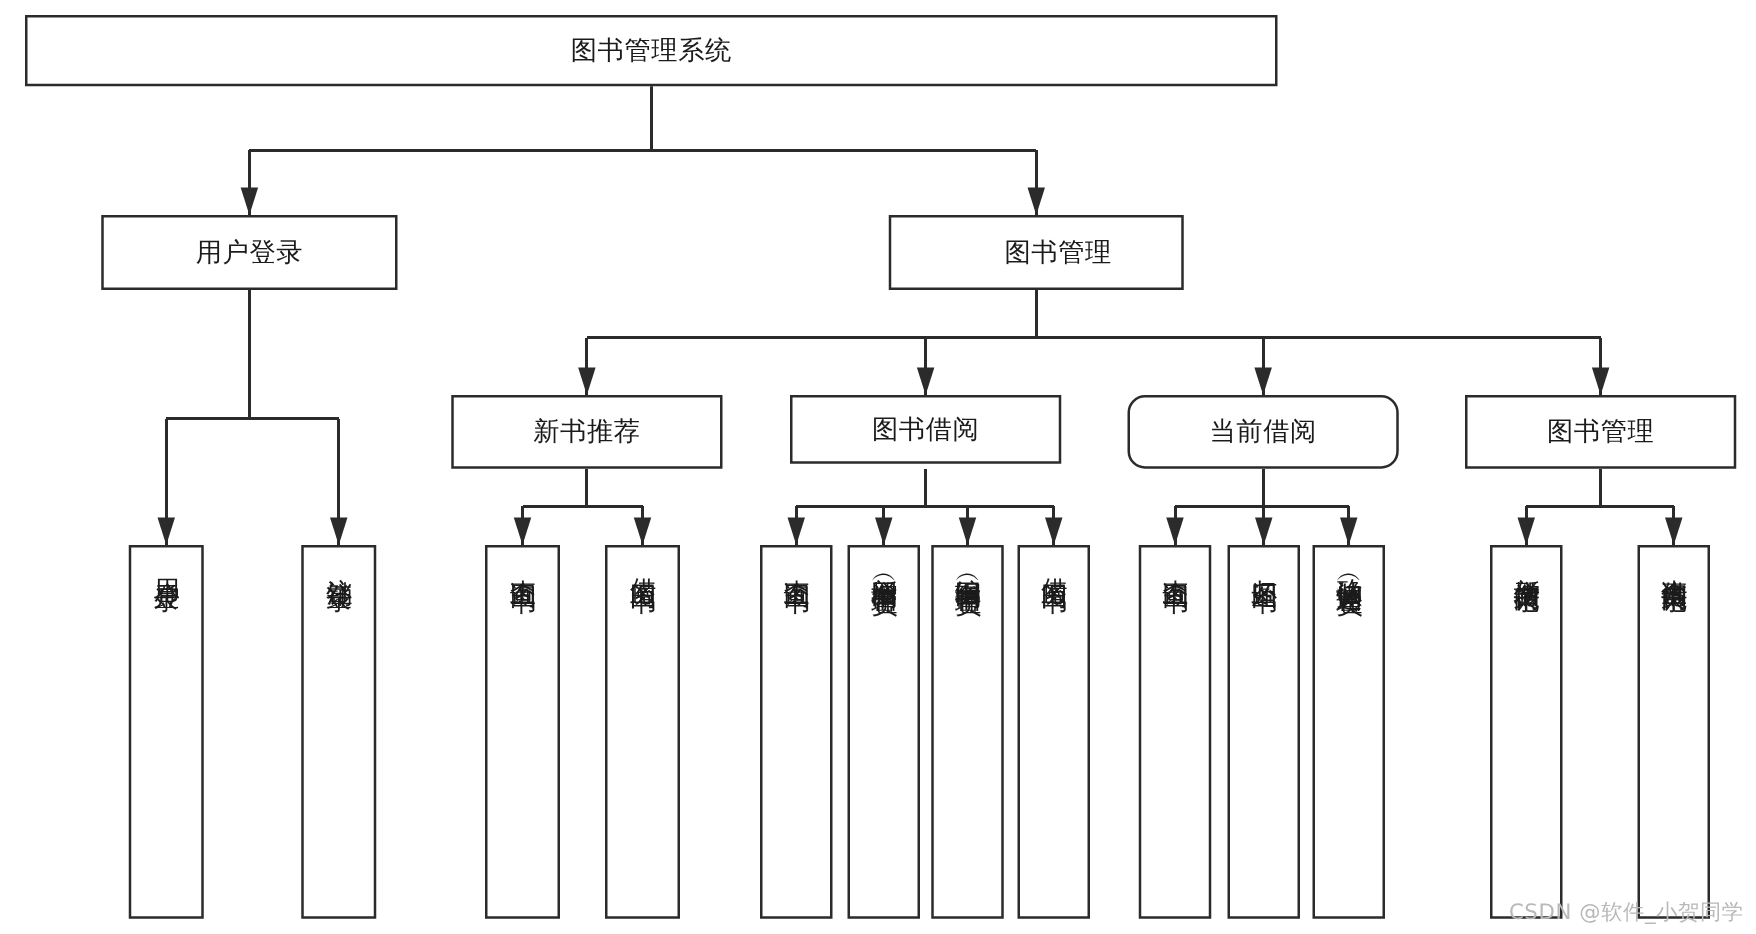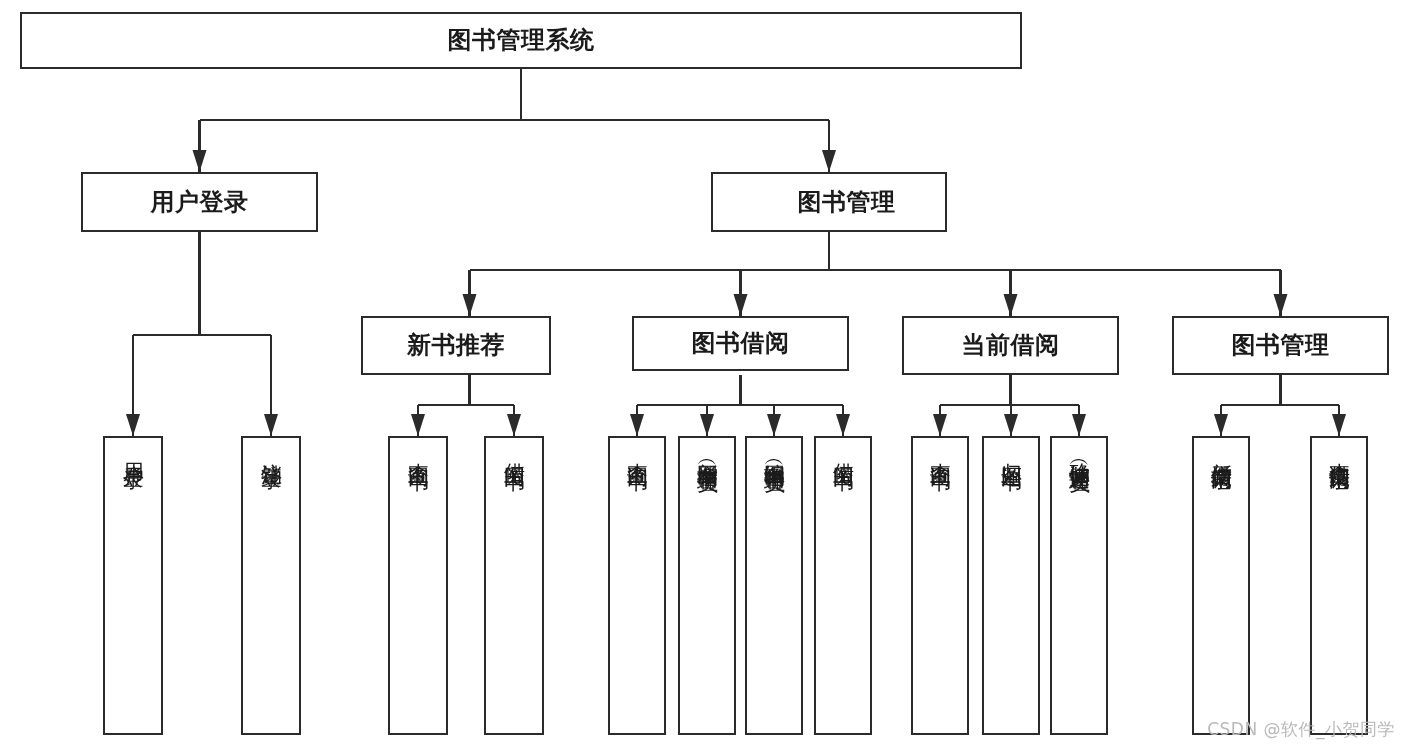--- a/index.html
+++ b/index.html
@@ -35,23 +35,22 @@
     justify-content: center;
     color: #1b1b1b;
   }
   .node-label {
     display: block;
     text-align: center;
     line-height: 1.18;
     white-space: nowrap;
   }
   .node.horiz .node-label {
-    font-size: 24px;
+    font-size: 21px;
     letter-spacing: 0.5px;
-    font-weight: bold;
   }
   .node.vert {
     align-items: flex-start;
     justify-content: center;
     padding-top: 8px;
   }
   .node.vert .node-label {
     writing-mode: vertical-rl;
     text-orientation: upright;
     font-size: 21px;
@@ -135,27 +134,27 @@
   <div id="nodes-layer">
       <div class="node horiz" style="left: 20px; top: 12px; width: 1002px; height: 57px;">
         <span class="node-label">图书管理系统</span>
       </div>
       <div class="node horiz" style="left: 81px; top: 172px; width: 237px; height: 60px;">
         <span class="node-label">用户登录</span>
       </div>
       <div class="node horiz" style="left: 711px; top: 172px; width: 236px; height: 60px; padding-left: 35px;">
         <span class="node-label">图书管理</span>
       </div>
-      <div class="node horiz" style="left: 361px; top: 316px; width: 190px; height: 59px;">
+      <div class="node horiz" style="left: 361px; top: 316px; width: 217px; height: 59px;">
         <span class="node-label">新书推荐</span>
       </div>
       <div class="node horiz" style="left: 632px; top: 316px; width: 217px; height: 55px;">
         <span class="node-label">图书借阅</span>
       </div>
-      <div class="node horiz" style="left: 902px; top: 316px; width: 217px; height: 59px;">
+      <div class="node horiz" style="left: 902px; top: 316px; width: 217px; height: 59px; border-radius: 14px;">
         <span class="node-label">当前借阅</span>
       </div>
       <div class="node horiz" style="left: 1172px; top: 316px; width: 217px; height: 59px;">
         <span class="node-label">图书管理</span>
       </div>
       <div class="node vert" style="left: 103px; top: 436px; width: 60px; height: 299px;">
         <span class="node-label">用户登录</span>
       </div>
       <div class="node vert" style="left: 241px; top: 436px; width: 60px; height: 299px;">
         <span class="node-label">注销登录</span>

